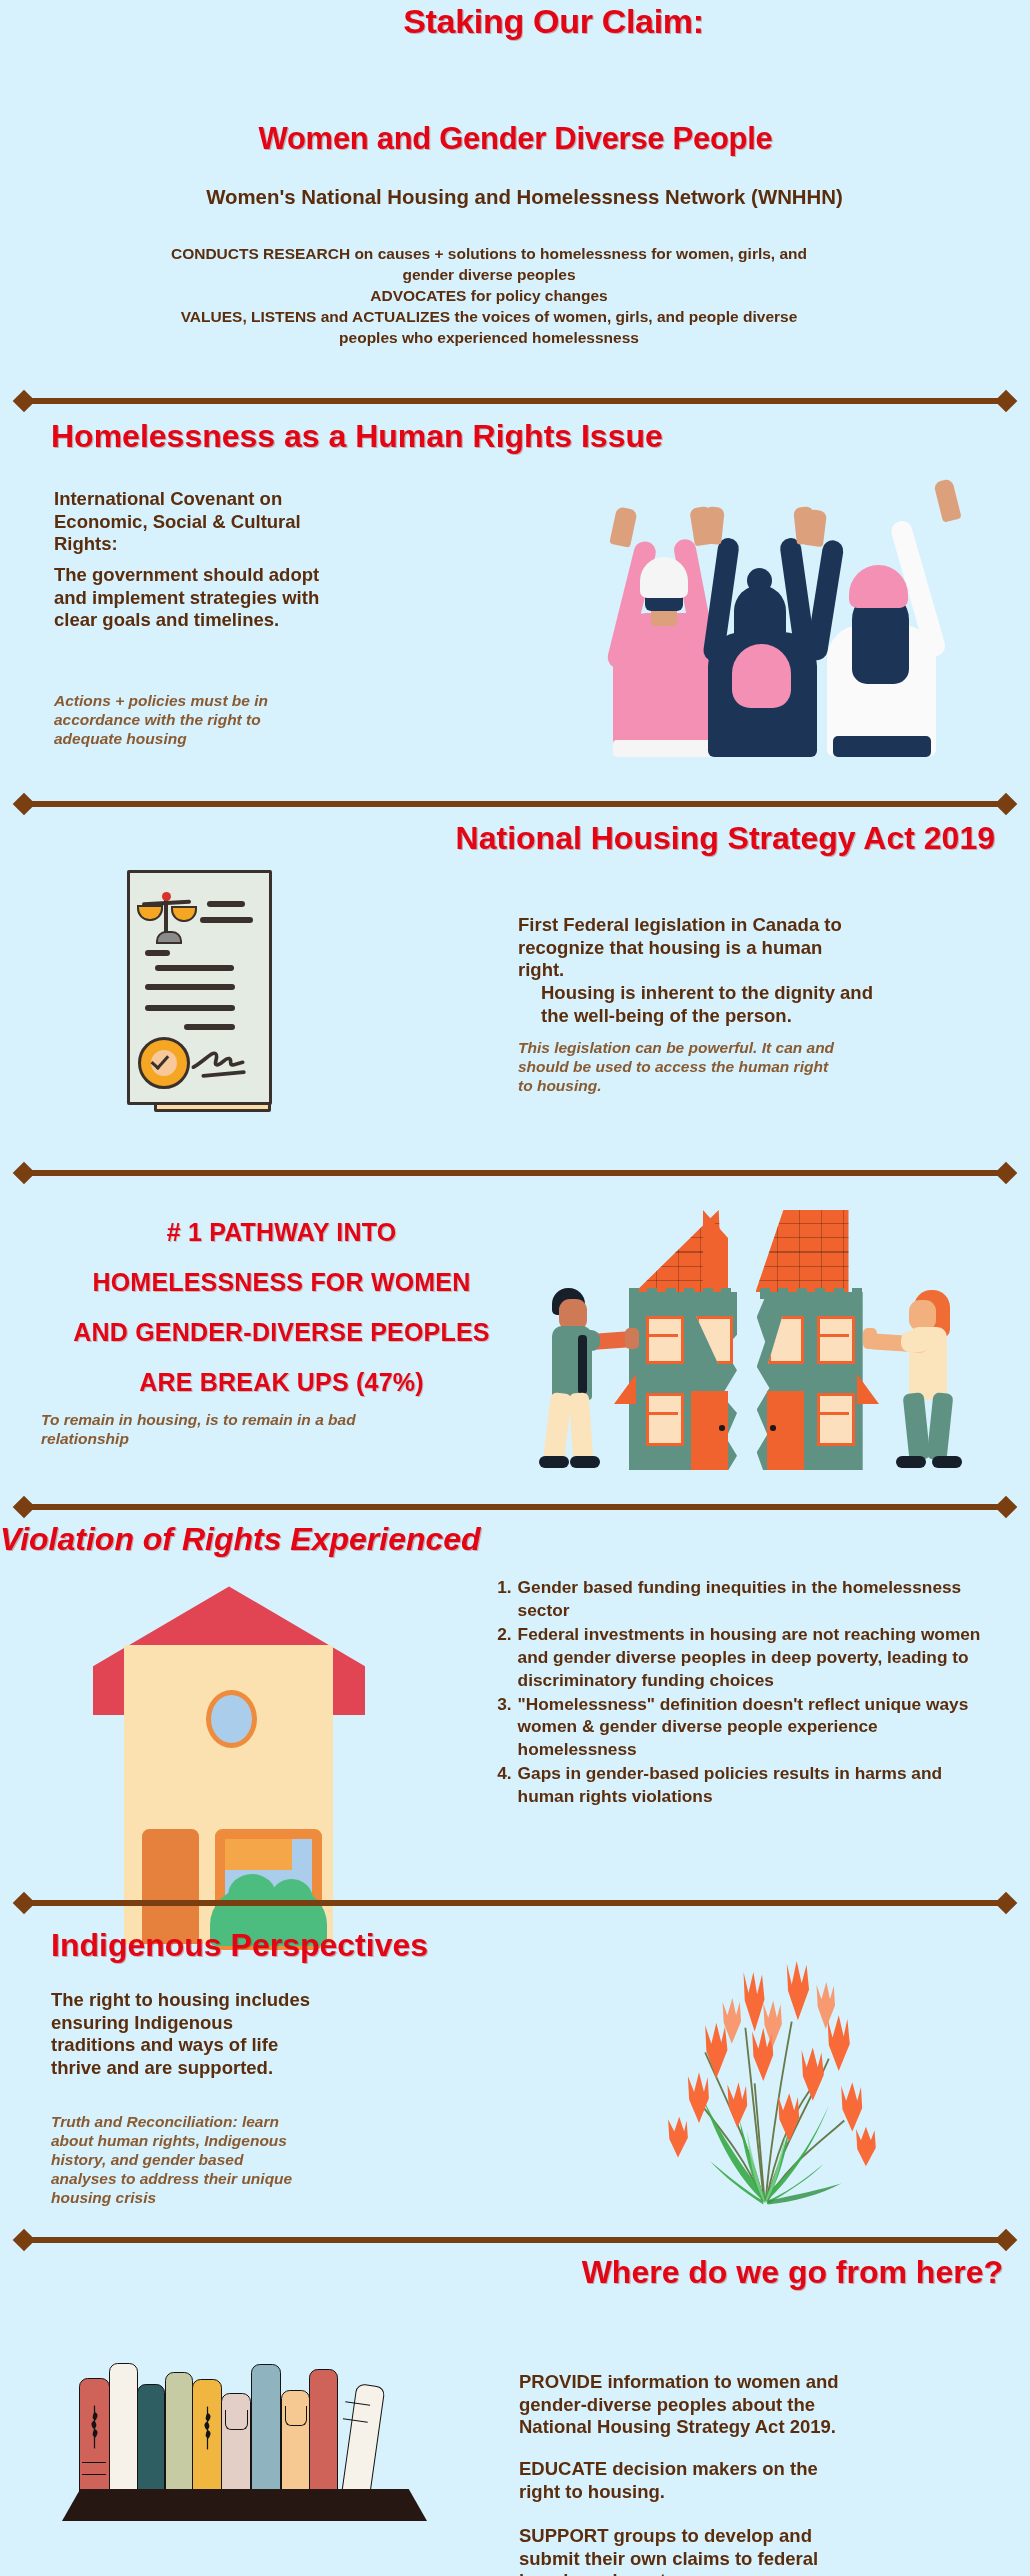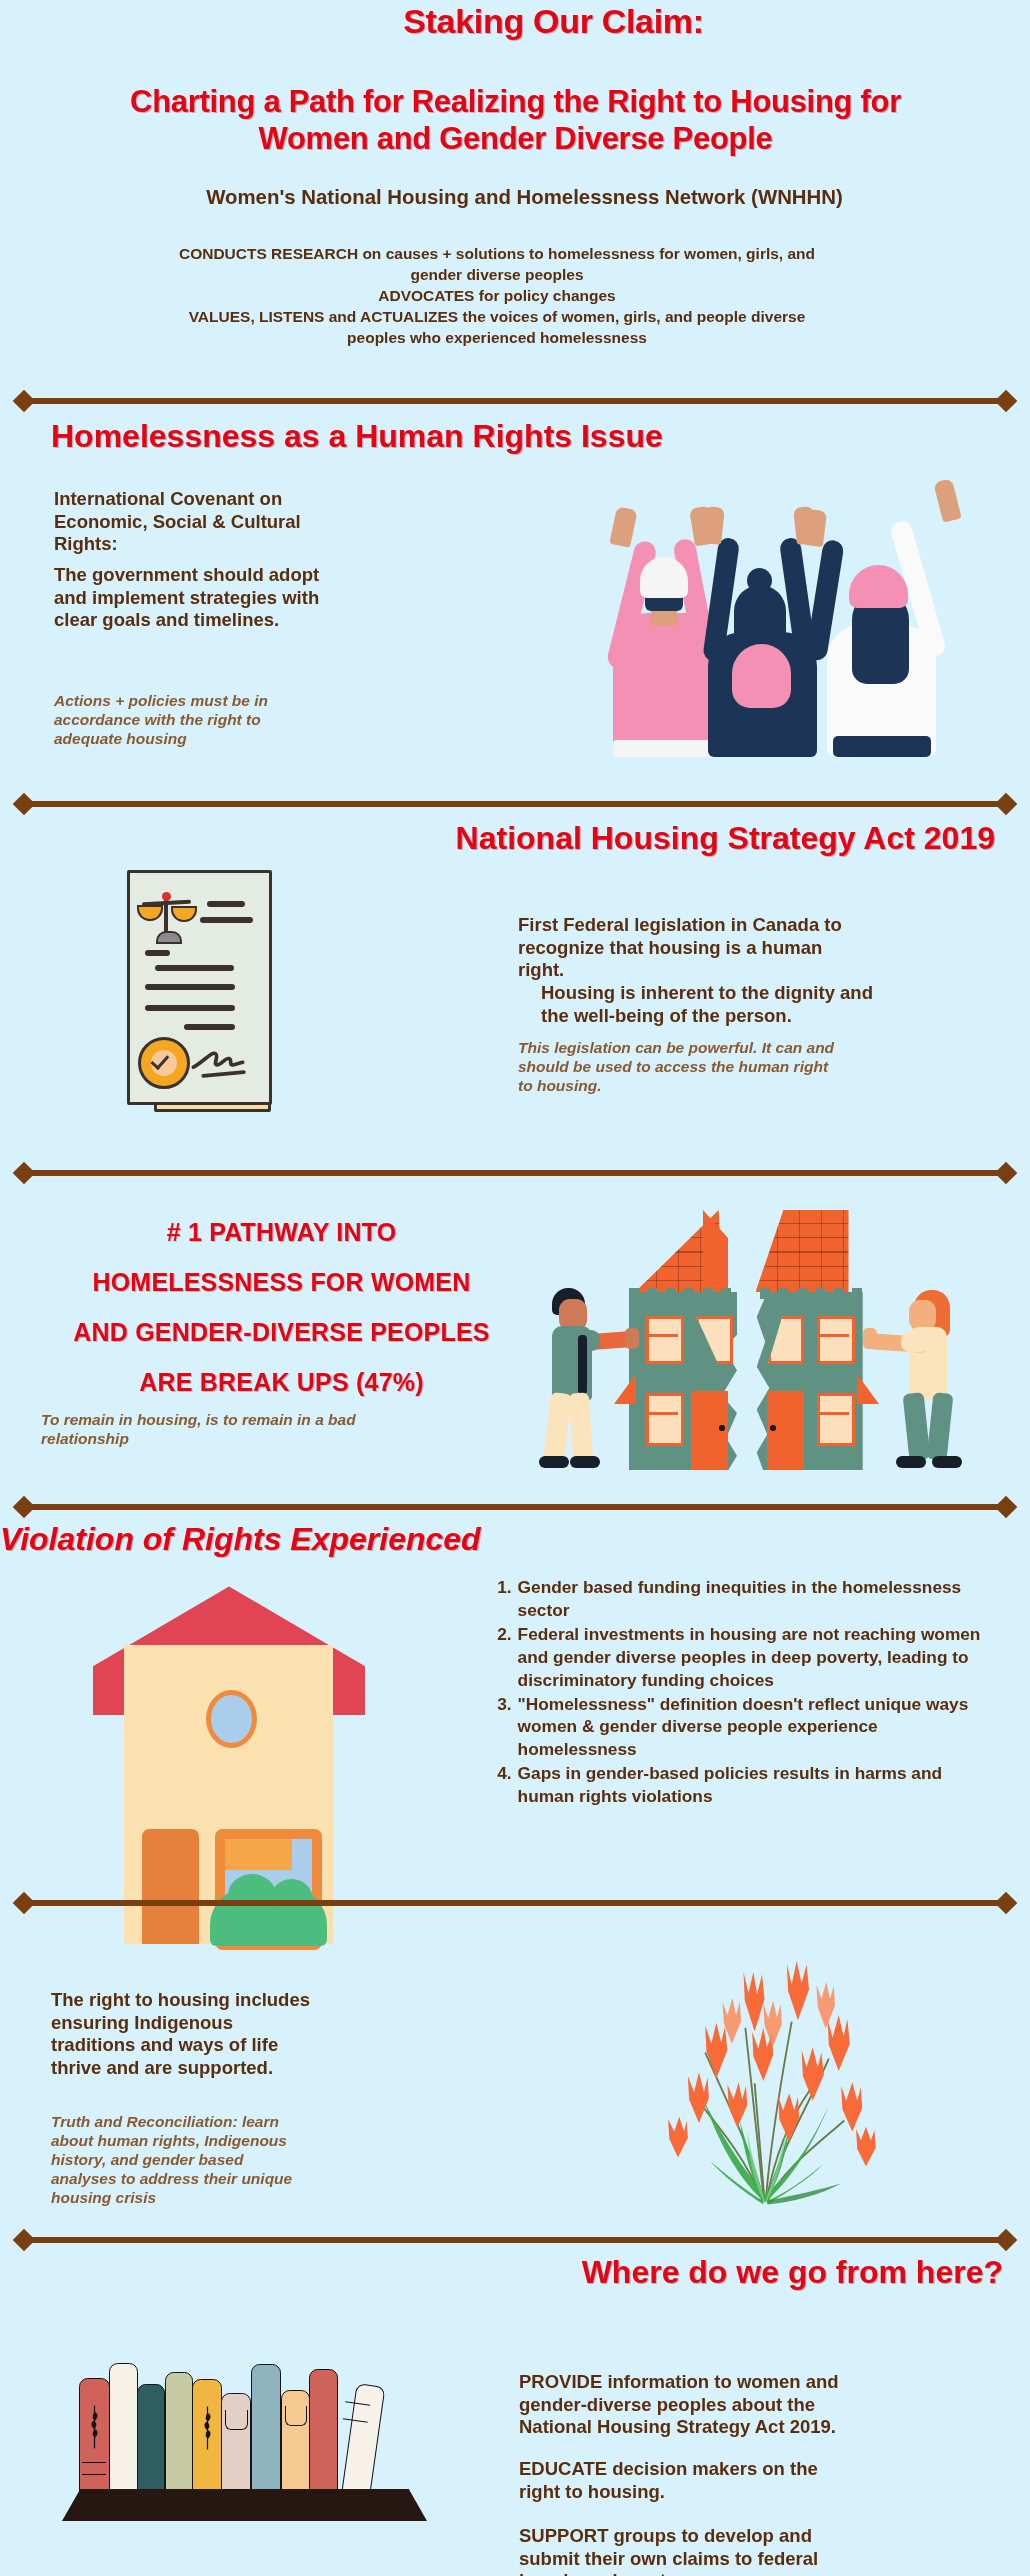--- a/index.html
+++ b/index.html
@@ -103,25 +103,24 @@
   .shelf{position:absolute;}
   .book{position:absolute;border:1.9px solid #141414;border-radius:8.7px 8.7px 1.9px 1.9px;}
   .shelfbase{position:absolute;background:#261713;}
 </style>
 </head>
 <body>
 
 <div class="page">
 
   <div class="abs t-main title1" style="left:0;top:3.1px;width:1031px;">Staking Our Claim:</div>
-  <div class="abs t-main title2" style="left:0;top:85px;width:1031px;">Charting a Path for Realizing the Right to Housing for</div>
   <div class="abs t-main title2" style="left:0;top:122px;width:1031px;">Women and Gender Diverse People</div>
   <div class="abs org" style="left:9px;top:185px;width:1031px;">Women's National Housing and Homelessness Network (WNHHN)</div>
 
-  <div class="abs" style="left:16px;top:244px;width:962px;">
+  <div class="abs" style="left:8px;top:244px;width:962px;">
     <div class="intro">CONDUCTS RESEARCH on causes + solutions to homelessness for women, girls,  and</div>
     <div class="intro">gender diverse peoples</div>
     <div class="intro">ADVOCATES for policy changes</div>
     <div class="intro">VALUES, LISTENS and ACTUALIZES the voices of women, girls, and people diverse</div>
     <div class="intro">peoples who experienced homelessness</div>
   </div>
 
   <div class="divider" style="left:11px;top:391px;width:1008px;">
     <div class="bar"></div>
     <div class="dia l"></div>
@@ -313,20 +312,21 @@
       <li>Gaps in gender-based policies results in harms and human rights violations</li>
     </ol>
   </div>
 
   <div class="divider" style="left:11px;top:1893px;width:1008px;">
     <div class="bar"></div>
     <div class="dia l"></div>
     <div class="dia r"></div>
   </div>
 
+  <div class="abs sechead" style="left:51px;top:1928px;width:556px;">Indigenous Perspectives</div>
   <div class="abs note-t" style="left:51px;top:2113px;width:247px;">Truth and Reconciliation: learn about human rights, Indigenous history, and gender based analyses to address their unique housing crisis</div>
   <div class="abs body-t" style="left:51px;top:1989px;width:260px;">The right to housing includes ensuring Indigenous traditions and ways of life thrive and are supported.</div>
 
   <div class="plant" style="left:631px;top:1935px;width:272px;height:272px;">
     <svg width="272" height="272" viewBox="0 0 440 440">
       <g stroke="#6b7a4a" stroke-width="3" fill="none">
         <path d="M215 430 C205 340 195 250 185 150"></path>
         <path d="M218 430 C225 340 240 250 260 140"></path>
         <path d="M214 430 C196 350 160 280 120 190"></path>
         <path d="M220 430 C240 350 285 280 320 200"></path>

